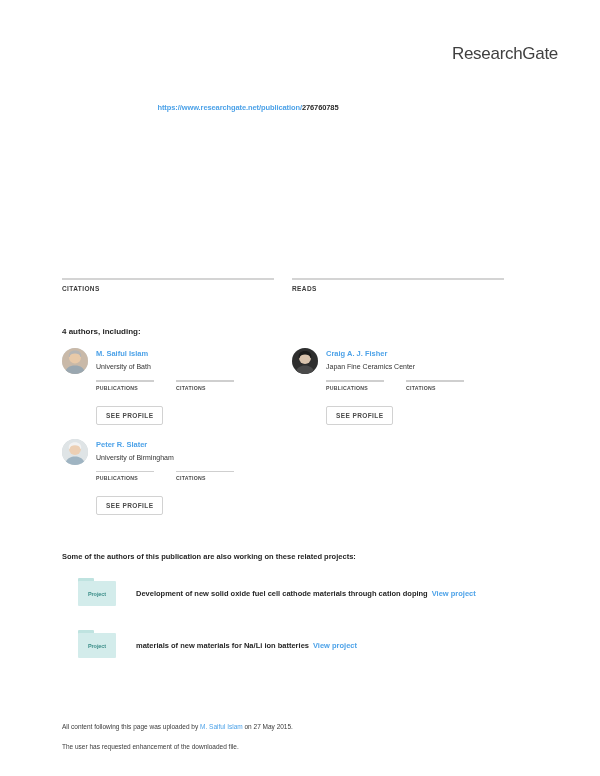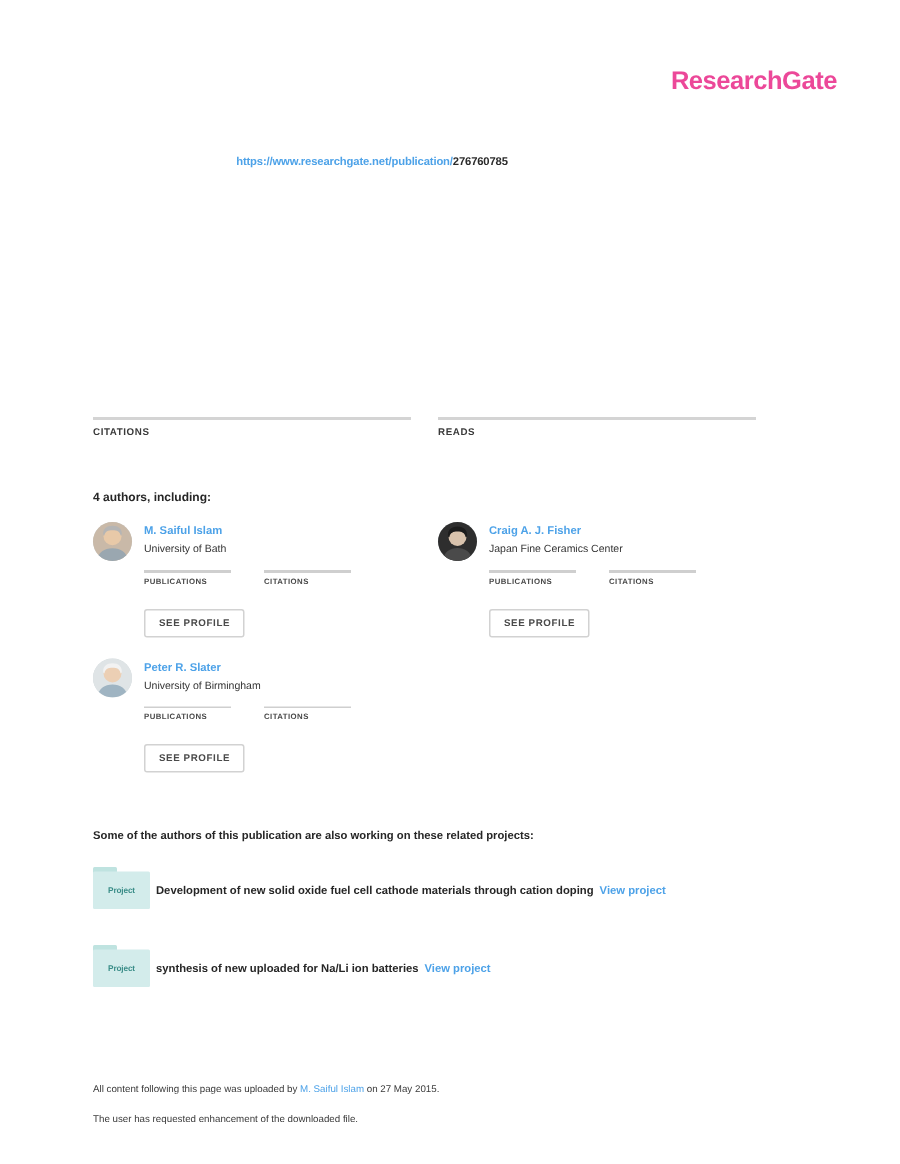--- a/index.html
+++ b/index.html
@@ -22,23 +22,23 @@
     width: 600px;
     height: 776px;
   }
 
   
   .rg-logo {
     position: absolute;
     top: 44px;
     right: 42px;
     font-size: 17px;
-    font-weight: bold;
+    font-weight: normal;
     letter-spacing: -0.3px;
-    color: #ec4899;
+    color: #404040;
     white-space: nowrap;
     margin-left: 43px;
   }
 
   .rg-url {
     position: absolute;
     top: 103px;
     left: 0;
     width: 496px;
     text-align: center;
@@ -215,22 +215,23 @@
   }
   .projects {
     position: absolute;
     left: 62px;
     top: 578px;
     width: 476px;
   }
   .project-row {
     display: flex;
     align-items: center;
-    gap: 4px;
+    gap: 20px;
     margin-bottom: 22px;
+    margin-left: 16px;
   }
   .project-folder {
     position: relative;
     width: 38px;
     height: 30px;
     flex: 0 0 38px;
   }
   .project-folder .tab {
     position: absolute;
     left: 0; top: 0;
@@ -430,21 +431,21 @@
     </div>
 
     <div class="project-row">
       <div class="project-folder">
         <div class="tab"></div>
         <div class="body">
           <span class="ptext">Project</span>
         </div>
       </div>
       <div class="project-text">
-        <span>synthesis of new uploaded for Na/Li ion batteries</span><span class="view-project">View project</span>
+        <span>materials of new materials for Na/Li ion batteries</span><span class="view-project">View project</span>
       </div>
     </div>
 
   </div>
 
   <div class="footer">
     <div class="footer-line">
       <span>All content following this page was uploaded by </span><span class="footer-link">M. Saiful Islam</span><span> on 27 May 2015.</span>
     </div>
     <div class="footer-line">The user has requested enhancement of the downloaded file.</div>

